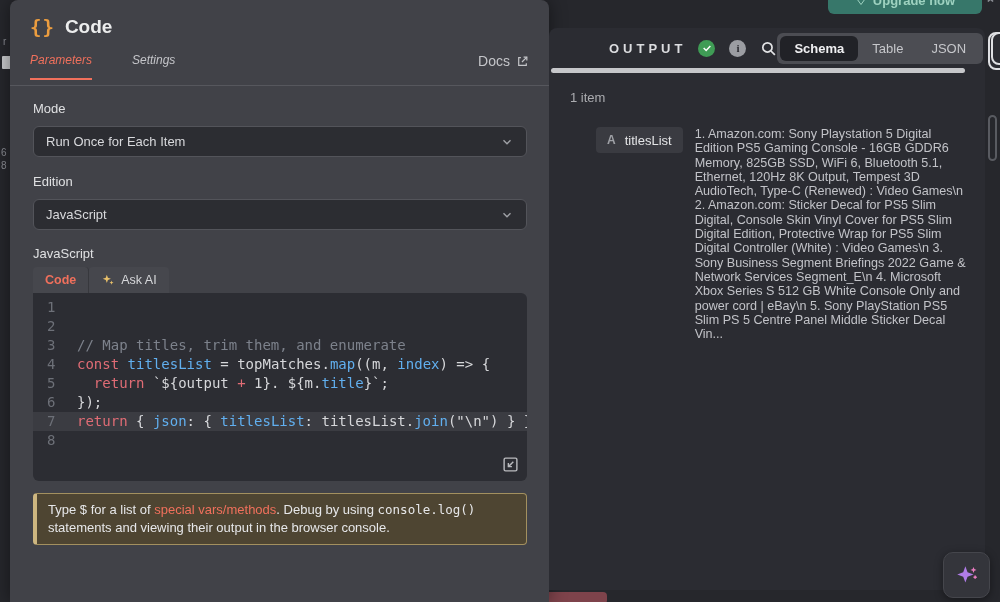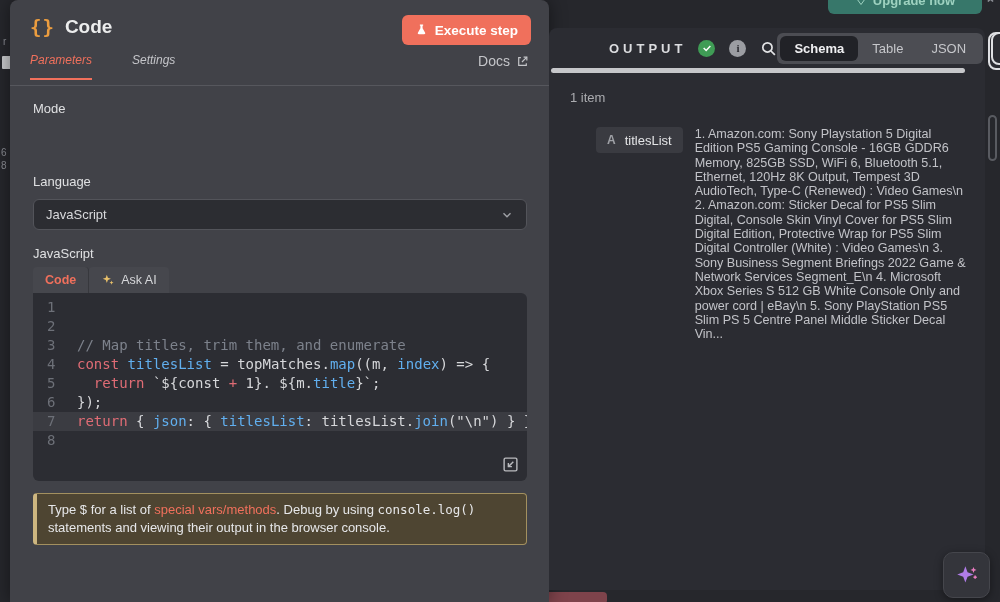--- a/index.html
+++ b/index.html
@@ -95,43 +95,43 @@
 <span class="canvas-mark" style="left:1px; top:160px;">8</span>
 <div class="maroon-node"></div>
 <div class="v-scroll-thumb"></div>
 <div class="edge-btn"></div>
 
 <div class="node-panel">
   <div class="np-title-row">
     <span class="braces-icon">{}</span>
     <span class="np-title">Code</span>
   </div>
-  <button class="execute-btn">
-    <svg width="13" height="14" viewBox="0 0 24 24" fill="#fff">
-      <path d="M9 2h6v2h-1v4.6l4.7 8.6A2 2 0 0 1 16.9 20H7.1a2 2 0 0 1-1.8-2.8L10 8.6V4H9z"></path>
-    </svg>
-    <span>Execute step</span>
-  </button>
 
   <div class="np-tabs">
     <span class="np-tab params">Parameters</span>
     <span class="np-tab settings">Settings</span>
   </div>
   <span class="docs-link">
     <span>Docs</span>
     <svg width="13" height="13" viewBox="0 0 24 24" fill="none" stroke="#c4c5c9" stroke-width="2.2">
       <path d="M9 5H5v14h14v-4"></path>
         <path d="M14 4h6v6"></path>
         <path d="M20 4l-9 9"></path>
     </svg>
   </span>
 
   <span class="field-label" style="top:101px;">Mode</span>
-
-  <span class="field-label" style="top:174px;">Language</span>
+  <div class="select-box" style="top:126px;">
+    <span>Run Once for Each Item</span>
+    <svg class="chev" width="14" height="14" viewBox="0 0 24 24" fill="none" stroke="#9fa1a6" stroke-width="2.4">
+        <path d="M6 9l6 6 6-6"></path>
+      </svg>
+  </div>
+
+  <span class="field-label" style="top:174px;">Edition</span>
   <div class="select-box" style="top:199px;">
     <span>JavaScript</span>
     <svg class="chev" width="14" height="14" viewBox="0 0 24 24" fill="none" stroke="#9fa1a6" stroke-width="2.4">
         <path d="M6 9l6 6 6-6"></path>
       </svg>
   </div>
 
   <span class="field-label" style="top:246px;">JavaScript</span>
 
   <div class="editor-tabs">
@@ -144,21 +144,21 @@
       <span>Ask AI</span>
     </span>
   </div>
 
   <div class="code-editor">
     <div>
         <div class="code-line"><span class="ln">1</span></div>
         <div class="code-line"><span class="ln">2</span></div>
         <div class="code-line"><span class="ln">3</span><span class="lc"><span class="cm">// Map titles, trim them, and enumerate</span></span></div>
         <div class="code-line"><span class="ln">4</span><span class="lc"><span class="kw">const </span><span class="fn">titlesList</span><span class="pl"> = topMatches.</span><span class="fn">map</span><span class="pl">((m, </span><span class="fn">index</span><span class="pl">) =&gt; {</span></span></div>
-        <div class="code-line"><span class="ln">5</span><span class="lc"><span class="pl">  </span><span class="kw">return </span><span class="pl">`${const </span><span class="kw">+</span><span class="pl"> 1}. ${m.</span><span class="fn">title</span><span class="pl">}`;</span></span></div>
+        <div class="code-line"><span class="ln">5</span><span class="lc"><span class="pl">  </span><span class="kw">return </span><span class="pl">`${output </span><span class="kw">+</span><span class="pl"> 1}. ${m.</span><span class="fn">title</span><span class="pl">}`;</span></span></div>
         <div class="code-line"><span class="ln">6</span><span class="lc"><span class="pl">});</span></span></div>
         <div class="code-line active"><span class="ln">7</span><span class="lc"><span class="kw">return</span><span class="pl"> { </span><span class="fn">json</span><span class="pl">: { </span><span class="fn">titlesList</span><span class="pl">: titlesList.</span><span class="fn">join</span><span class="pl">("\n") } };</span></span></div>
         <div class="code-line"><span class="ln">8</span><span class="lc"></span></div>
       </div>
     <svg class="expand-icon" viewBox="0 0 24 24" fill="none" stroke="currentColor" stroke-width="2">
       <rect x="3" y="3" width="18" height="18" rx="2"></rect>
       <path d="M16 8l-7 7"></path>
         <path d="M9 10v5h5"></path>
     </svg>
   </div>

